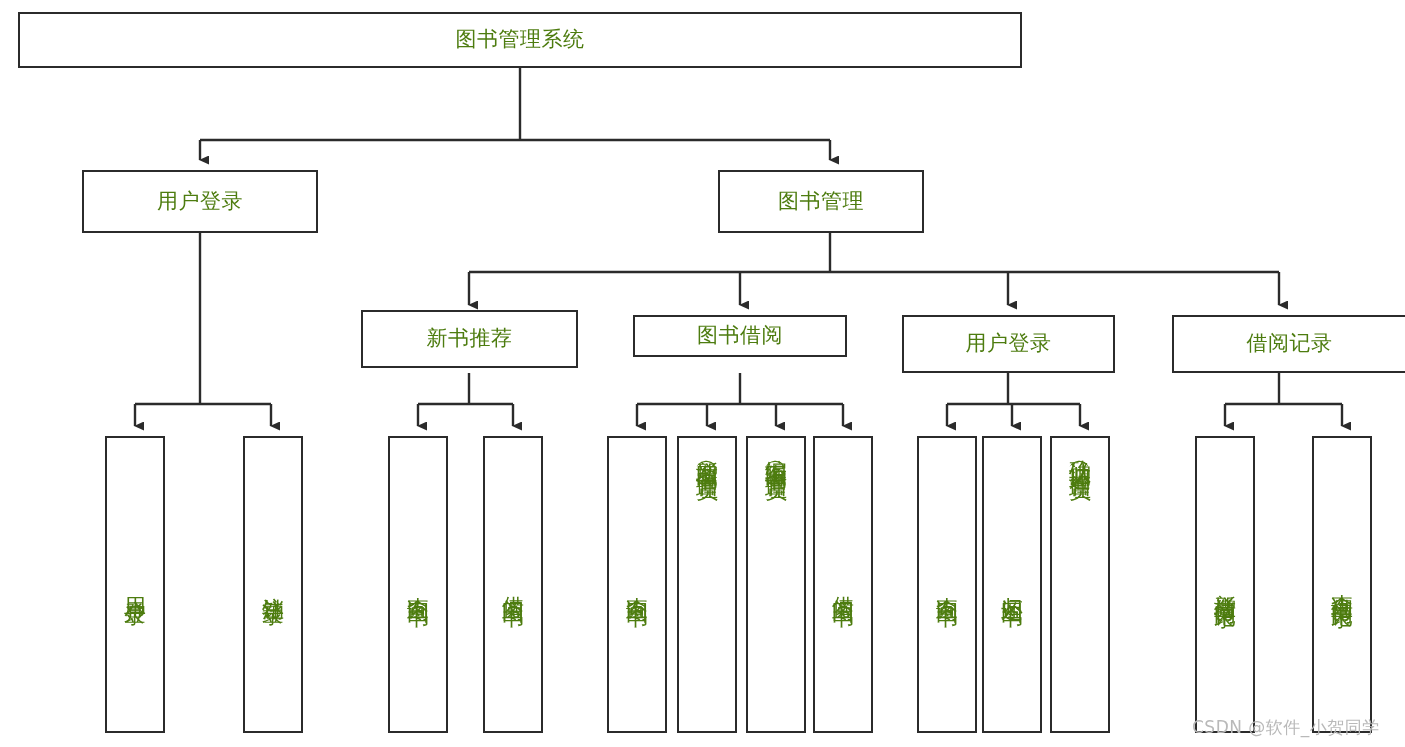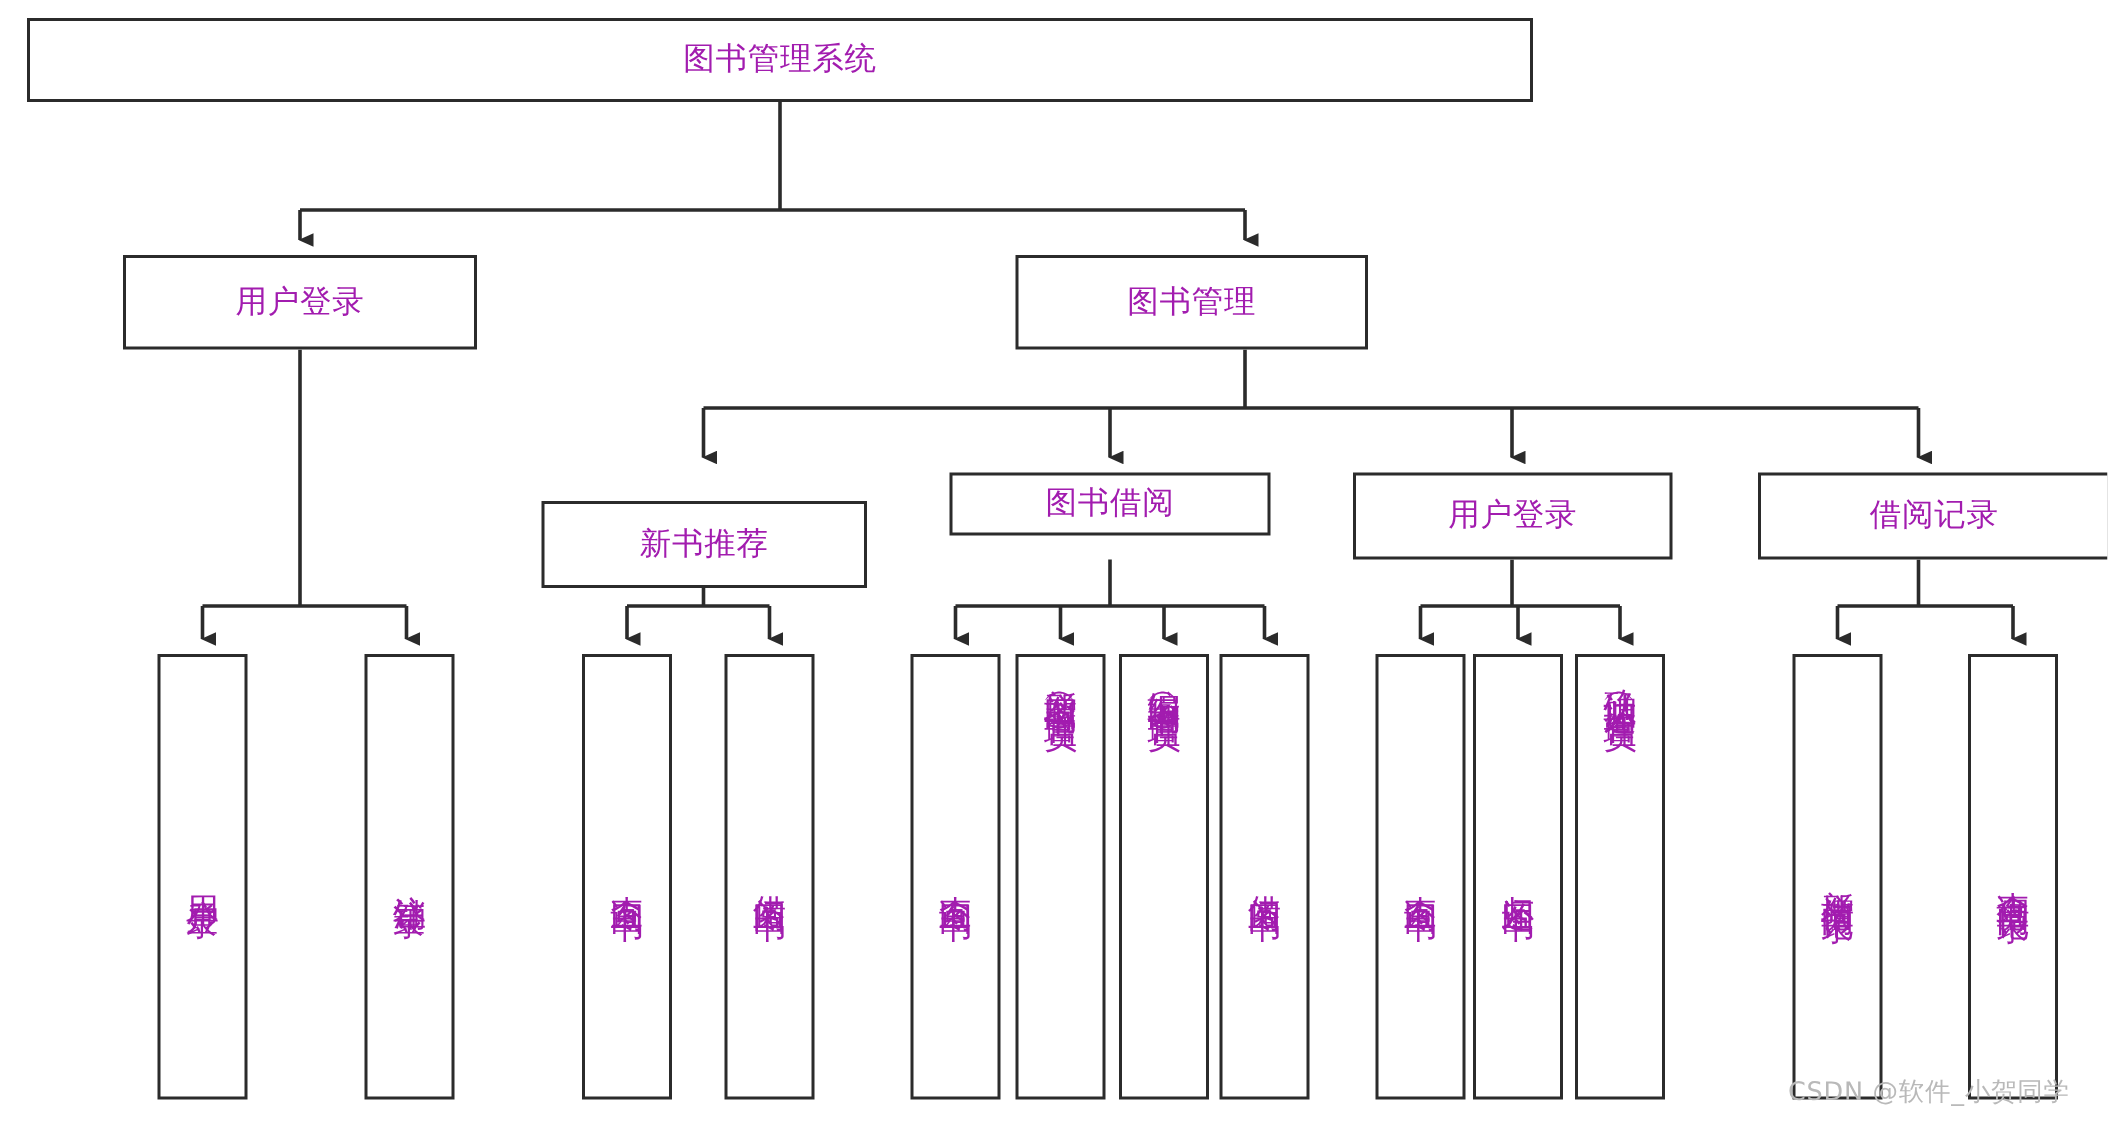--- a/index.html
+++ b/index.html
@@ -26,22 +26,21 @@
     pointer-events: none;
   }
   .node {
     position: absolute;
     box-sizing: border-box;
     border: 2px solid #2b2b2b;
     background: #ffffff;
     display: flex;
     align-items: center;
     justify-content: center;
-    color: #a21caf;
-    font-family: Liberation Serif, serif;
+    color: #4d7c0f;
   }
   .node .label {
     display: block;
     text-align: center;
     line-height: 1.12;
     letter-spacing: 0.5px;
   }
   .node.horizontal .label {
     font-size: 21px;
   }
@@ -129,25 +128,25 @@
     </g>
   </svg>
 
   <div class="node root horizontal" id="root-node" style="left: 18px; top: 12px; width: 1004px; height: 56px;">
     <span class="label">图书管理系统</span>
   </div>
 
   <div class="node horizontal" id="l2-0" style="left: 82px; top: 170px; width: 236px; height: 63px;">
     <span class="label">用户登录</span>
   </div>
-  <div class="node horizontal" id="l2-1" style="left: 677px; top: 170px; width: 235px; height: 63px;">
+  <div class="node horizontal" id="l2-1" style="left: 718px; top: 170px; width: 206px; height: 63px;">
     <span class="label">图书管理</span>
   </div>
 
-  <div class="node horizontal" id="l3-0" style="left: 361px; top: 334px; width: 217px; height: 58px;">
+  <div class="node horizontal" id="l3-0" style="left: 361px; top: 310px; width: 217px; height: 58px;">
     <span class="label">新书推荐</span>
   </div>
   <div class="node horizontal" id="l3-1" style="left: 633px; top: 315px; width: 214px; height: 42px;">
     <span class="label">图书借阅</span>
   </div>
   <div class="node horizontal" id="l3-2" style="left: 902px; top: 315px; width: 213px; height: 58px;">
     <span class="label">用户登录</span>
   </div>
   <div class="node horizontal" id="l3-3" style="left: 1172px; top: 315px; width: 235px; height: 58px;">
     <span class="label">借阅记录</span>

